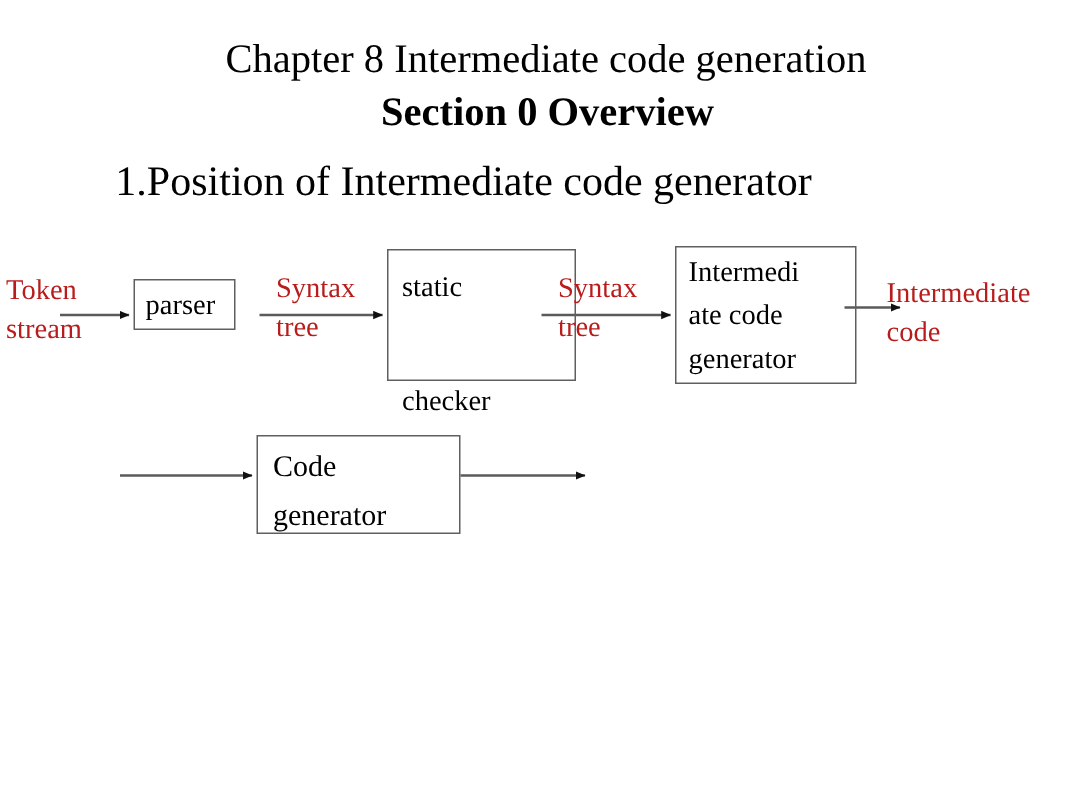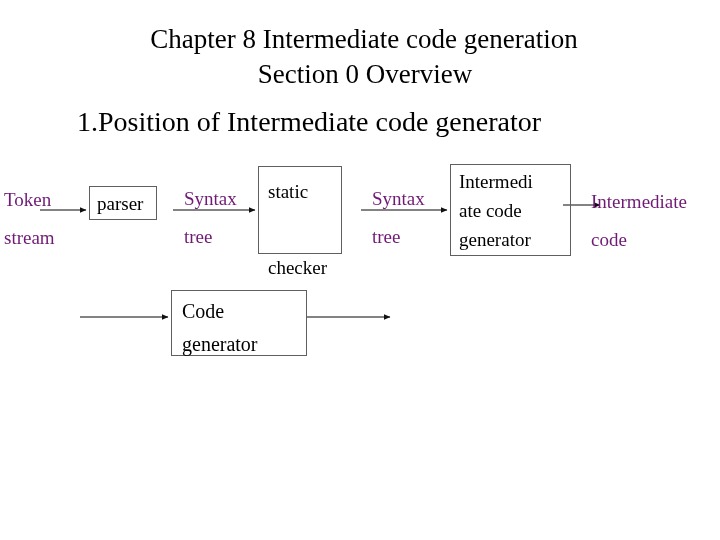--- a/index.html
+++ b/index.html
@@ -31,21 +31,21 @@
     text-align: center;
   }
   .title-line-1,
   .title-line-2 {
     font-size: 27px;
     line-height: 35px;
     letter-spacing: 0px;
     white-space: nowrap;
   }
   .title-line-1 { padding-left: 8px; }
-  .title-line-2 { padding-left: 10px; }
+  .title-line-2 { padding-left: 10px; font-weight: bold; }
 
   .subtitle-line {
     position: absolute;
     left: 0;
     top: 104px;
     width: 614px;
     text-align: center;
     font-size: 28px;
     line-height: 36px;
     white-space: nowrap;
@@ -81,21 +81,21 @@
 
   
   #box-parser {
     left: 89px;  top: 186px;  width: 68px;  height: 34px;
   }
   #box-parser .box-text {
     left: 7px; top: 1px; font-size: 19px; line-height: 31px;
   }
 
   #box-static-checker {
-    left: 258px; top: 166px; width: 84px; height: 88px;
+    left: 258px; top: 166px; width: 126px; height: 88px;
   }
   #box-static-checker .box-text {
     left: 9px; top: 6px; line-height: 38px; font-size: 19px;
   }
 
   #box-icg {
     left: 450px; top: 164px; width: 121px; height: 92px;
   }
   #box-icg .box-text {
     left: 8px; top: 2px; line-height: 29px; font-size: 19px;
@@ -105,23 +105,23 @@
     left: 171px; top: 290px; width: 136px; height: 66px;
   }
   #box-code-generator .box-text {
     left: 10px; top: 4px; line-height: 33px; font-size: 20px;
   }
 
   
   .dlabel {
     position: absolute;
     font-size: 19px;
-    line-height: 38px;
+    line-height: 26px;
     white-space: pre-line;
-    color: #701a75;
+    color: #b91c1c;
   }
   #lbl-token-stream { left: 4px;   top: 181px; }
   #lbl-syntax-tree-1 { left: 184px; top: 180px; }
   #lbl-syntax-tree-2 { left: 372px; top: 180px; }
   #lbl-intermediate-code { left: 567px; top: 183px; margin-left: 24px; }
 
   
   #arrows {
     position: absolute;
     left: 0; top: 0;

